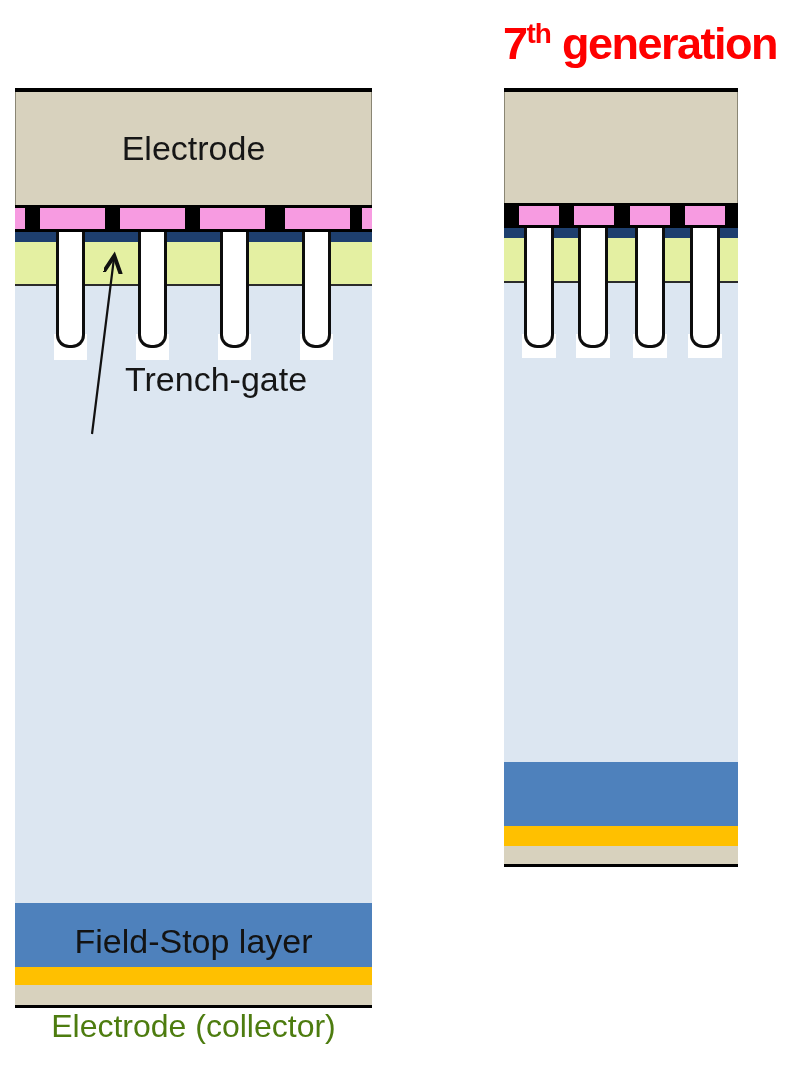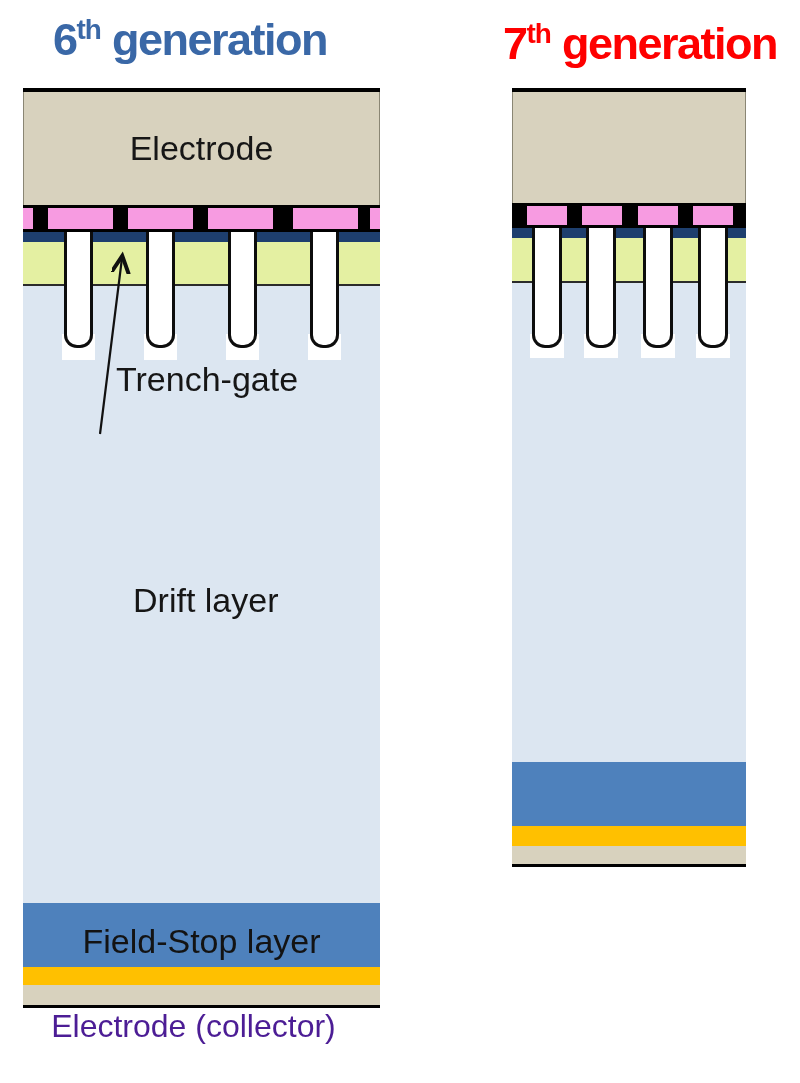--- a/index.html
+++ b/index.html
@@ -21,21 +21,21 @@
     white-space: nowrap;
     font-size: 45px;
     font-weight: bold;
     letter-spacing: -1.5px;
   }
   .gen-title sup { font-size: 62%; vertical-align: super; letter-spacing: -1px; }
   .gen-title.left  { left: 190px; color: var(--title-blue, #3a68a7); }
   .gen-title.right { left: 620px; top: 18px; color: var(--title-red, #fe0000); margin-left: 20px; }
 
   
-  .diagram { position: absolute; margin-left: 8px; }
+  .diagram { position: absolute; }
   .diagram.d-left  { left: 15px;  top: 88px; width: 357px; height: 920px; }
   .diagram.d-right { left: 504px; top: 88px; width: 234px; height: 780px; }
 
   .topbar   { position: absolute; left: 0; width: 100%; background: #000; }
   .tan-top  {
     position: absolute; left: 0; width: 100%;
     background: var(--electrode-tan, #d8d2be);
     border-left: 1px solid #8a8674; border-right: 1px solid #8a8674;
     box-sizing: border-box;
     display: flex; flex-direction: column; justify-content: center; align-items: center;
@@ -97,40 +97,39 @@
   .d-right .drift-rect  { top: 195px; height: 479px; }
   .d-right .trench      { top: 140px; height: 120px; width: 30px; }
   .d-right .trench-pad  { top: 246px; height: 24px;  width: 34px; }
   .d-right .fieldstop   { top: 674px; height: 64px; }
   .d-right .orange-band { top: 738px; height: 20px; }
   .d-right .tan-bottom  { top: 758px; height: 18px; }
   .d-right .bottom-line { top: 776px; height: 3px; }
 
   
   .lbl { position: absolute; font-size: 34px; white-space: nowrap; color: #161616; z-index: 6; }
-  .lbl-trench   { left: 93px; top: 272px; }
+  .lbl-trench   { left: 110px; top: 272px; }
   .lbl-pchannel { left: 11px;  top: 345px; }
   .lbl-drift    { left: 110px; top: 493px; }
   .lbl-pcollector {
     left: 0; top: 885px; width: 100%;
     text-align: center; z-index: 6;
   }
   .lbl-elec-collector {
     position: absolute; left: 15px; top: 1008px; width: 357px;
-    text-align: center; font-size: 32px; white-space: nowrap; color: #4c1d95; 
+    text-align: center; font-size: 32px; white-space: nowrap; color: #4d7c0f; 
   }
 
   .arrow-svg { position: absolute; left: 55px; top: 158px; z-index: 6; }
 </style>
 </head>
 <body>
 
 <div class="stage">
 
-  <div class="gen-title left"><span>6</span><sup>th</sup><span> generation</span></div>
 
   <div class="gen-title right"><span>7</span><sup>th</sup><span> generation</span></div>
 
   <div class="diagram d-left">
 
     <div class="topbar"></div>
 
     <div class="tan-top">
       <div class="elec-label">
         <div>Electrode</div>
@@ -163,21 +162,20 @@
     <svg class="arrow-svg" width="60" height="200" viewBox="0 0 60 200">
       <defs>
         <marker id="ah" markerWidth="10" markerHeight="10" refX="7" refY="4" orient="auto">
           <path d="M0,0 L8,4 L0,8" fill="none" stroke="#111" stroke-width="1.8"></path>
         </marker>
       </defs>
       <line x1="22" y1="188" x2="44" y2="12" stroke="#111" stroke-width="2.2" marker-end="url(#ah)"></line>
     </svg>
 
     <div class="lbl lbl-trench">Trench-gate</div>
-    <div class="lbl lbl-drift">Drift layer</div>
 
     <div class="fieldstop">
       <span>Field-Stop layer</span>
     </div>
     <div class="orange-band"></div>
     <div class="tan-bottom"></div>
     <div class="bottom-line"></div>
   </div>
 
   <div class="lbl-elec-collector">Electrode (collector)</div>

